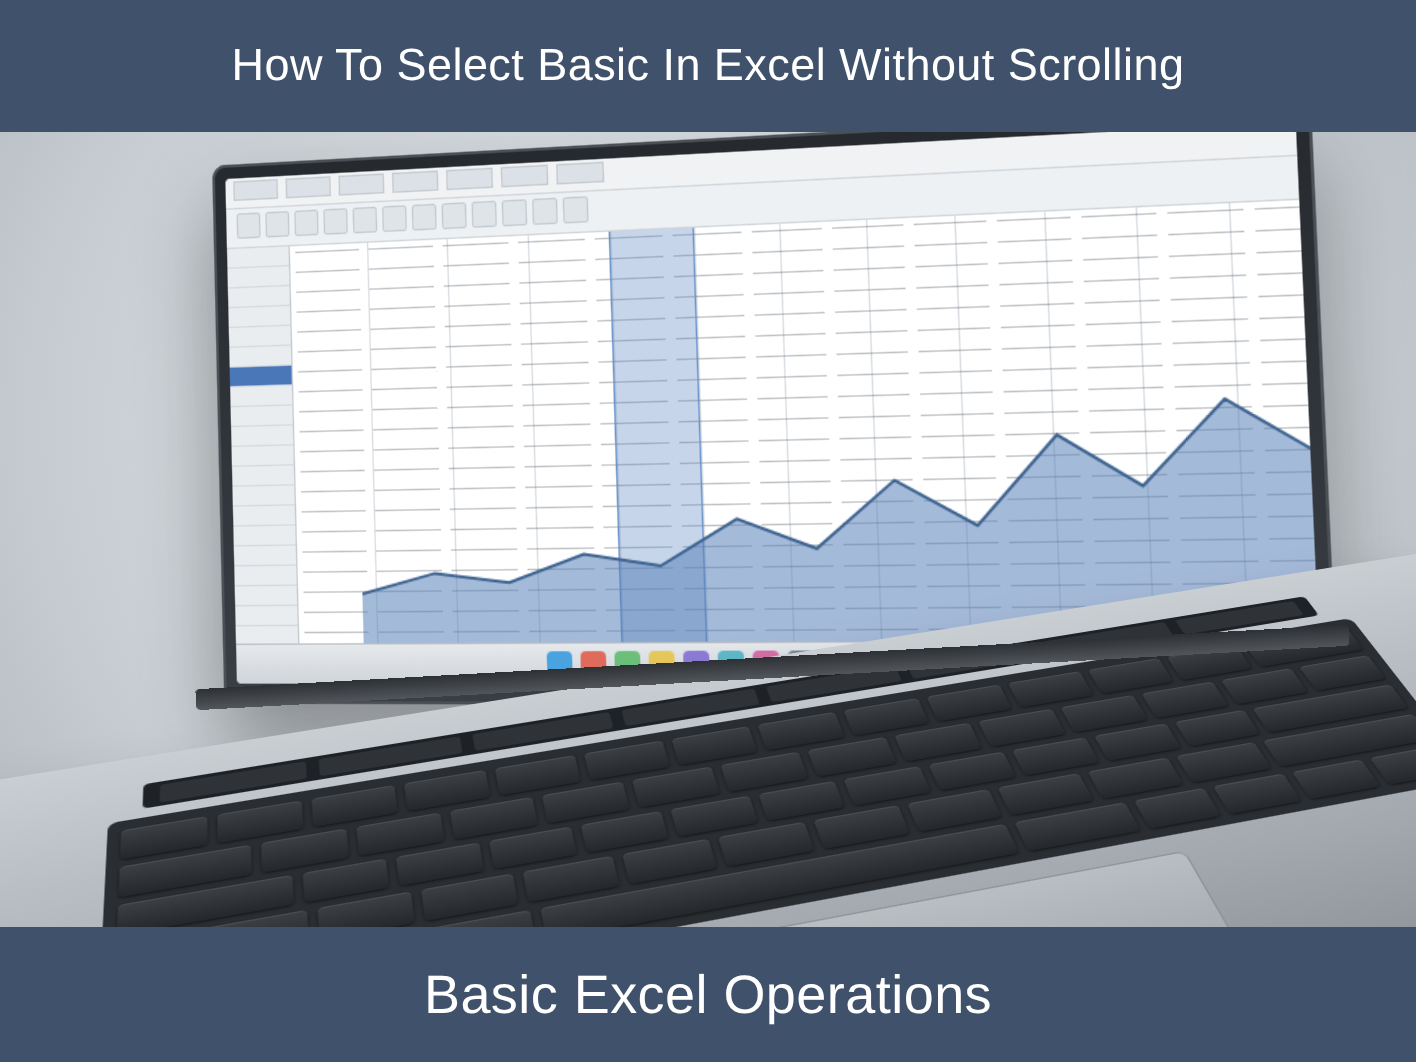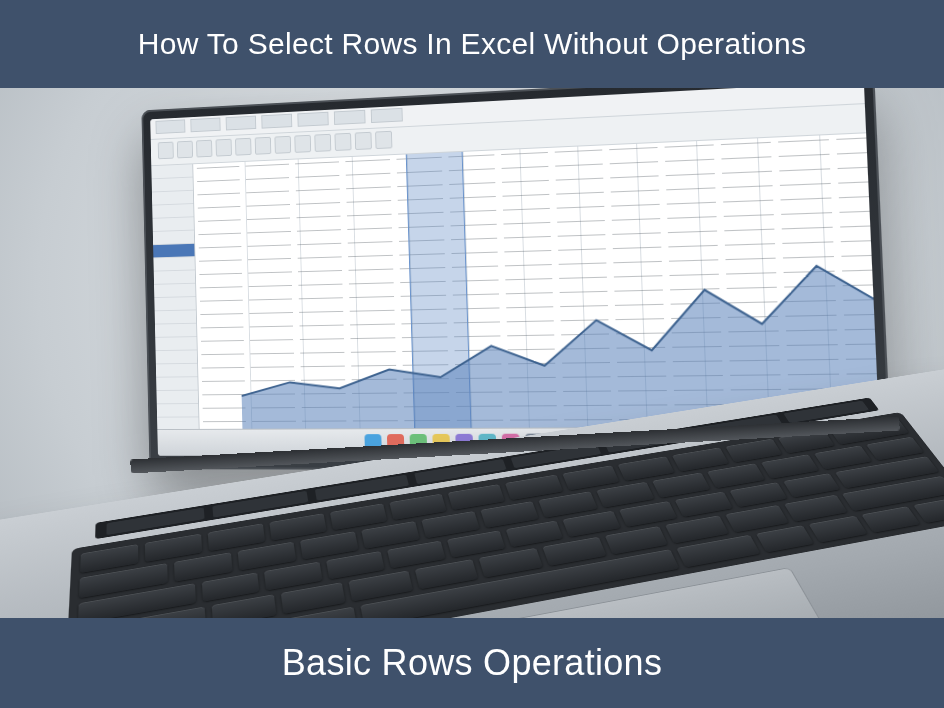--- a/index.html
+++ b/index.html
@@ -402,17 +402,17 @@
           <div class="key"></div>
           <div class="key"></div>
           <div class="key"></div>
         </div>
     </div>
     <div class="trackpad"></div>
   </div>
 </div>
 
 <div class="header-bar">
-  <span>How To Select Rows In Excel Without Operations</span>
+  <span>How To Select Basic In Excel Without Scrolling</span>
 </div>
 <div class="footer-bar">
-  <span>Basic Rows Operations</span>
+  <span>Basic Excel Operations</span>
 </div>
 
 </body></html>

